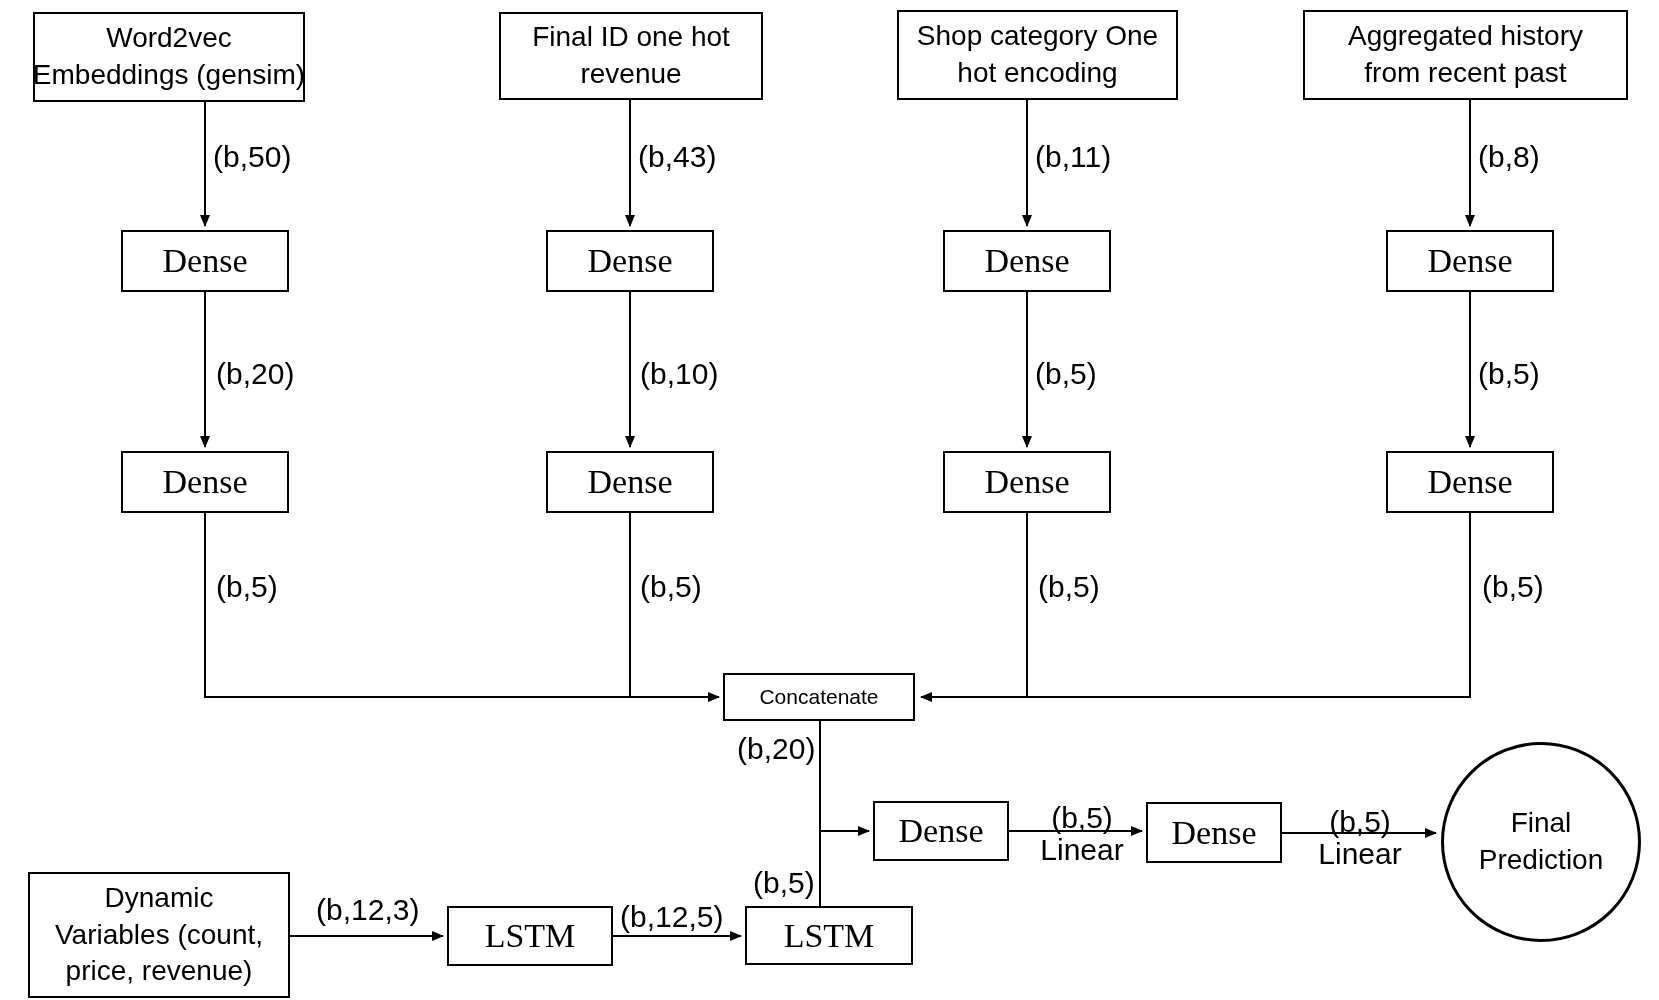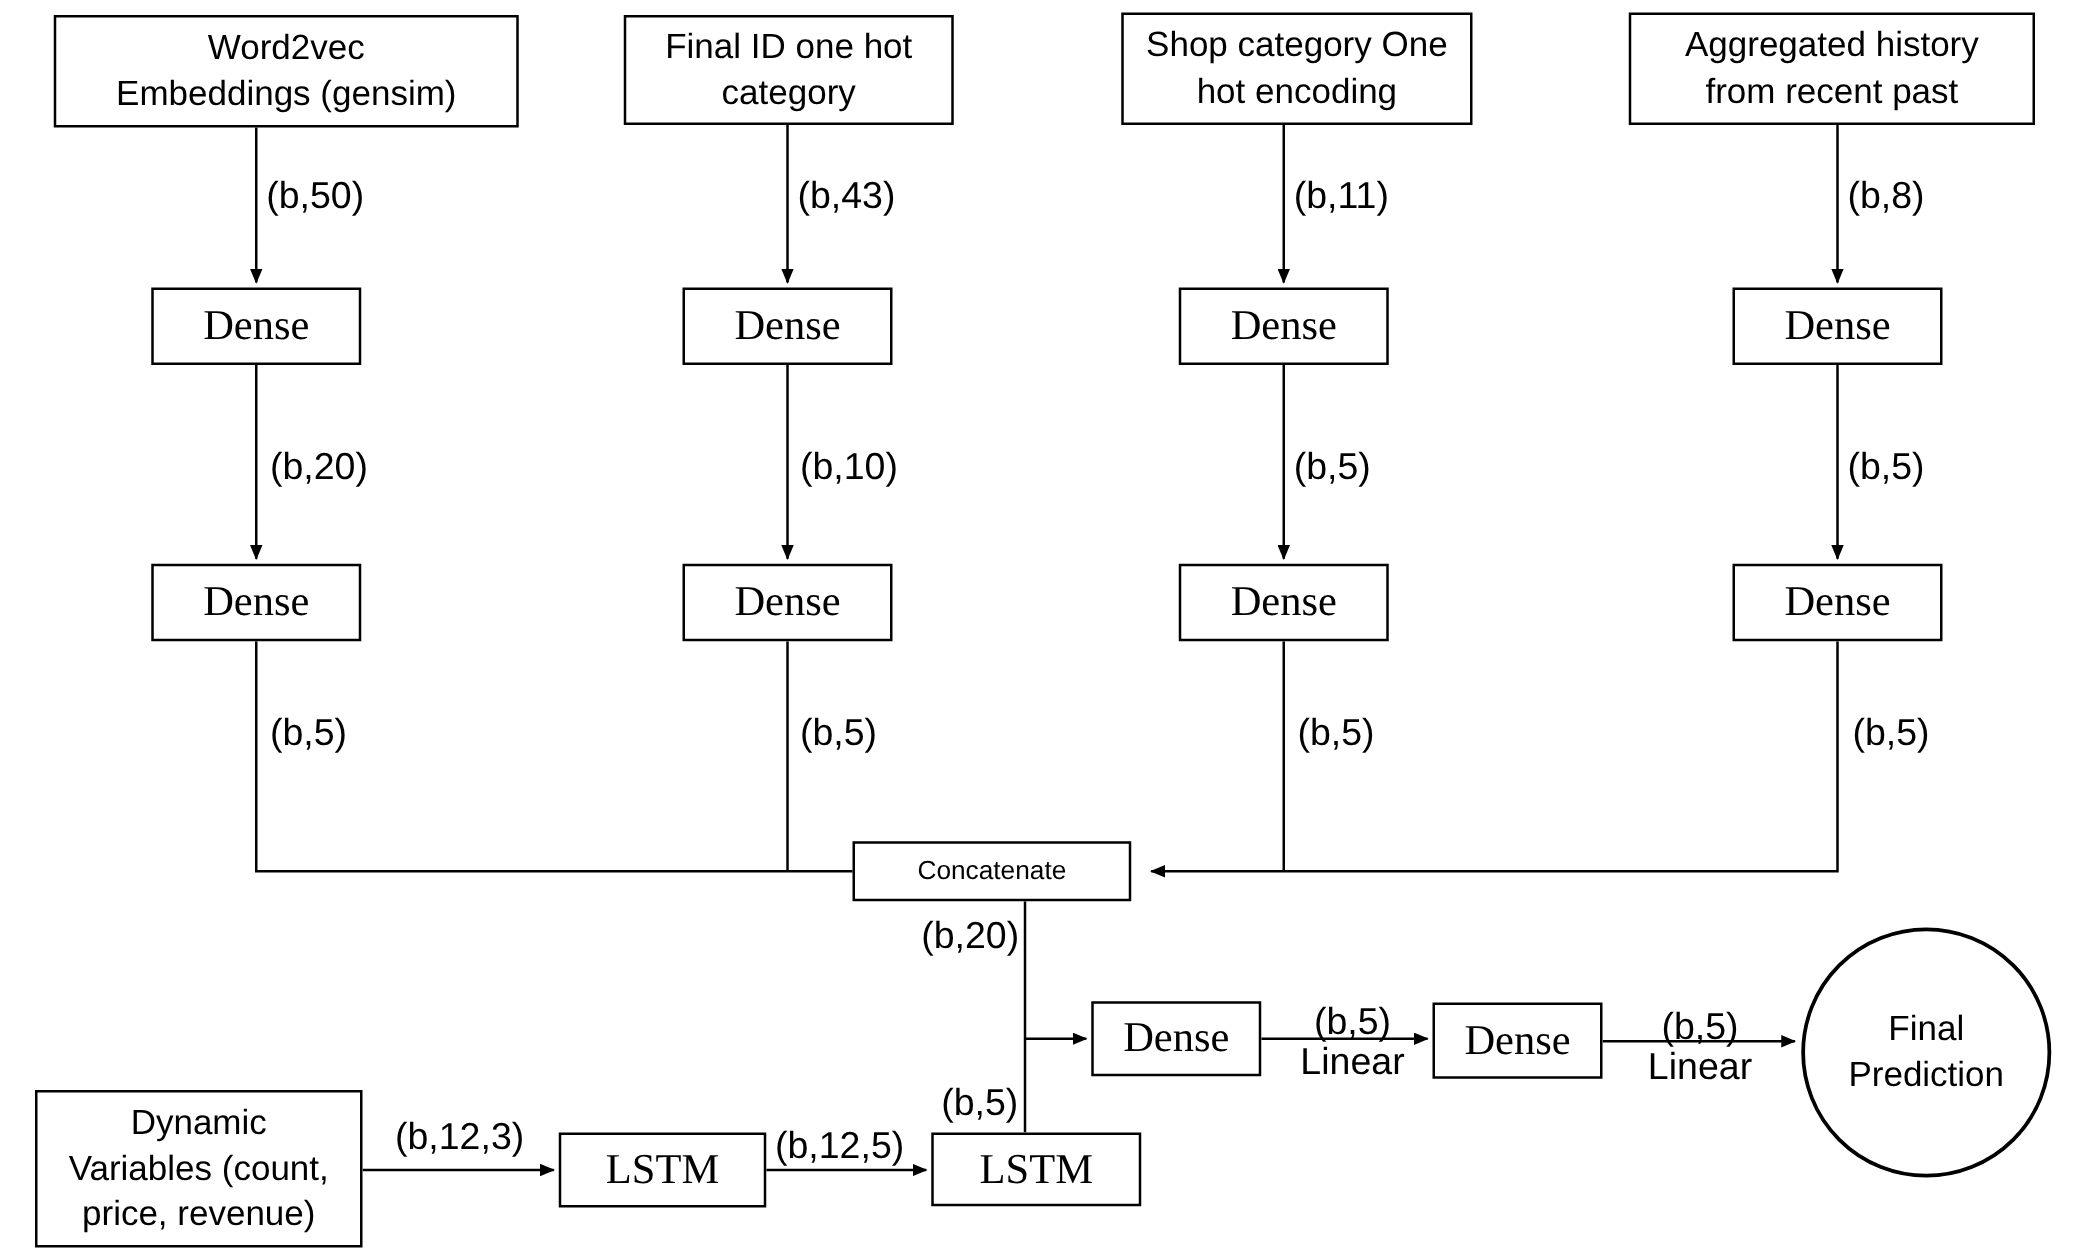--- a/index.html
+++ b/index.html
@@ -49,27 +49,27 @@
     <path class="wire" d="M820,721 V906"></path>
     <path class="wire" d="M820,831 H869" marker-end="url(#arr)"></path>
 
     <path class="wire" d="M1009,831 H1142" marker-end="url(#arr)"></path>
     <path class="wire" d="M1282,833 H1436" marker-end="url(#arr)"></path>
 
     <path class="wire" d="M290,936 H443" marker-end="url(#arr)"></path>
     <path class="wire" d="M613,936 H741" marker-end="url(#arr)"></path>
   </svg>
 
-  <div class="box lg" style="left:43px;top:12px;width:372px;height:90px">
+  <div class="box lg" style="left:33px;top:12px;width:272px;height:90px">
     <span>Word2vec</span>
     <span>Embeddings (gensim)</span>
   </div>
   <div class="box lg" style="left:499px;top:12px;width:264px;height:88px">
     <span>Final ID one hot</span>
-    <span>category</span>
+    <span>revenue</span>
   </div>
   <div class="box lg" style="left:897px;top:10px;width:281px;height:90px">
     <span>Shop category One</span>
     <span>hot encoding</span>
   </div>
   <div class="box lg" style="left:1303px;top:10px;width:325px;height:90px">
     <span>Aggregated history</span>
     <span>from recent past</span>
   </div>
 
@@ -92,21 +92,21 @@
   <div class="box op" style="left:546px;top:451px;width:168px;height:62px">
       <span>Dense</span>
     </div>
   <div class="box op" style="left:943px;top:451px;width:168px;height:62px">
       <span>Dense</span>
     </div>
   <div class="box op" style="left:1386px;top:451px;width:168px;height:62px">
       <span>Dense</span>
     </div>
 
-  <div class="box concat" style="left:682px;top:673px;width:223px;height:48px">
+  <div class="box concat" style="left:723px;top:673px;width:192px;height:48px">
       <span>Concatenate</span>
     </div>
 
   <div class="box op" style="left:873px;top:801px;width:136px;height:60px">
       <span>Dense</span>
     </div>
   <div class="box op" style="left:1146px;top:802px;width:136px;height:61px">
       <span>Dense</span>
     </div>
   <div class="box circle" style="left:1441px;top:742px;width:200px;height:200px">

